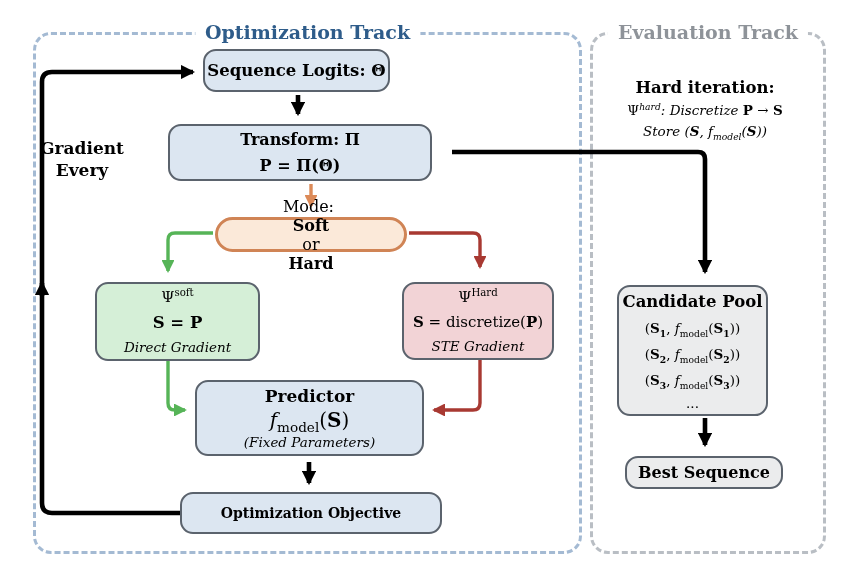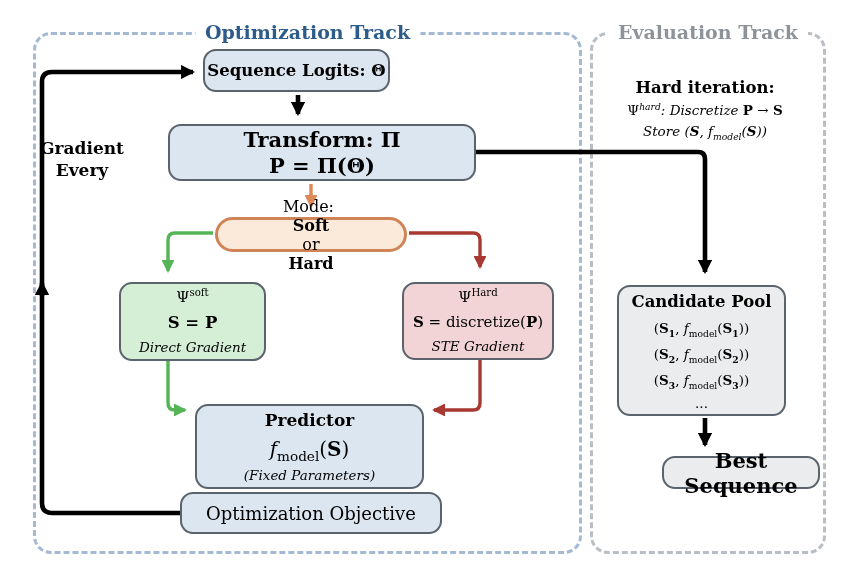--- a/index.html
+++ b/index.html
@@ -31,32 +31,32 @@
   .node{
     position:absolute;z-index:3;box-sizing:border-box;
     display:flex;flex-direction:column;align-items:center;justify-content:center;
     text-align:center;border:2.5px solid var(--box-border);border-radius:13px;
   }
   .fill-blue{background:var(--box-blue-fill);}
   .fill-green{background:var(--box-green-fill);}
   .fill-red{background:var(--box-red-fill);}
   .fill-gray{background:var(--box-gray-fill);}
   .node-seq{left:203px;top:49px;width:187px;height:43px;font-size:16.5px;font-weight:bold;}
-  .node-transform{left:168px;top:124px;width:308px;height:57px;font-size:21px;font-weight:bold;line-height:26px;}
+  .node-transform{left:168px;top:124px;width:264px;height:57px;font-size:16px;font-weight:bold;line-height:26px;}
   .node-mode{
     left:215px;top:217px;width:192px;height:35px;border-radius:17.5px;
     border:3px solid var(--mode-border);background:var(--mode-fill);
     font-size:16px;flex-direction:column;white-space:pre;
   }
-  .node-soft{left:95px;top:282px;width:147px;height:79px;padding:4px 2px;justify-content:space-between;margin-left:24px;}
+  .node-soft{left:95px;top:282px;width:165px;height:79px;padding:4px 2px;justify-content:space-between;}
   .node-hard{left:402px;top:282px;width:152px;height:78px;padding:4px 2px;justify-content:space-between;}
-  .node-predictor{left:195px;top:380px;width:229px;height:85px;padding:4px 0;justify-content:space-between;margin-top:24px;}
-  .node-objective{left:180px;top:492px;width:262px;height:42px;font-size:18px;font-weight:normal;}
-  .node-pool{left:617px;top:285px;width:169px;height:131px;padding:5px 2px;justify-content:space-between;}
-  .node-best{left:662px;top:456px;width:158px;height:33px;font-size:21px;font-weight:bold;}
+  .node-predictor{left:195px;top:380px;width:229px;height:76px;padding:4px 0;justify-content:space-between;}
+  .node-objective{left:180px;top:492px;width:262px;height:42px;font-size:14px;font-weight:bold;}
+  .node-pool{left:617px;top:285px;width:151px;height:131px;padding:5px 2px;justify-content:space-between;}
+  .node-best{left:625px;top:456px;width:158px;height:33px;font-size:16px;font-weight:bold;}
   .psi-line{font-size:15px;}
   .eq-line{font-size:16.5px;font-weight:bold;}
   .eq-line-hard{font-size:15px;font-weight:bold;}
   .eq-line-hard .rm{font-weight:normal;}
   .note-line{font-size:13.5px;font-style:italic;}
   .pred-title{font-size:17px;font-weight:bold;}
   .pred-f{font-size:20px;}
   .pool-title{font-size:16.5px;font-weight:bold;}
   .pool-entry{font-size:13.5px;line-height:18px;}
   .pool-ellipsis{font-size:13.5px;line-height:12px;}

